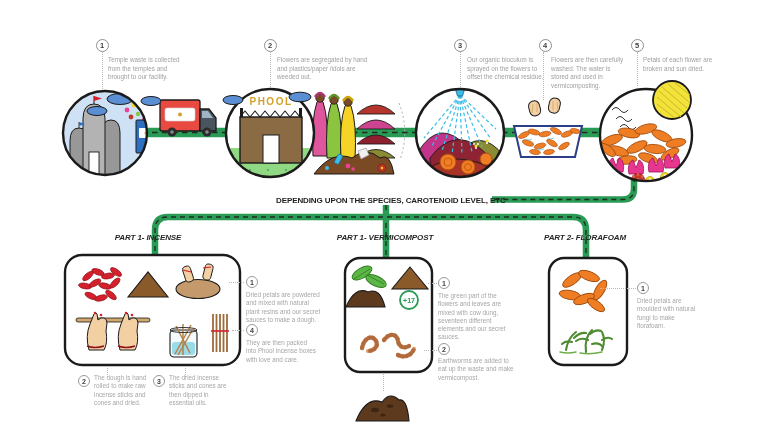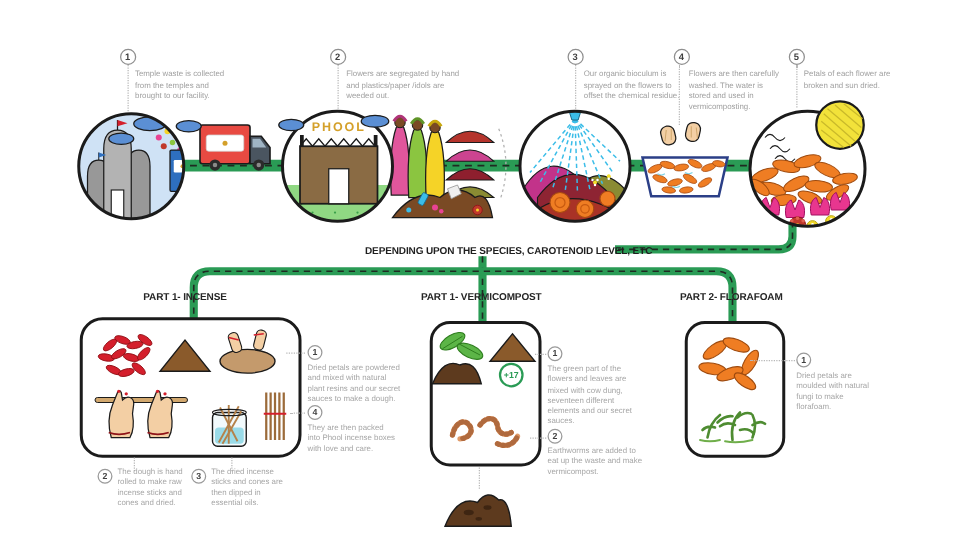--- a/index.html
+++ b/index.html
@@ -8,21 +8,21 @@
   svg{position:absolute;left:0;top:0;}
   .step-num{position:absolute;width:13px;height:13px;border:1.2px solid #8f8f8f;border-radius:50%;
             display:flex;align-items:center;justify-content:center;font-size:7.5px;font-weight:bold;
             color:#3f3f3f;background:#fff;box-sizing:border-box;}
   .ann-num{position:absolute;width:12px;height:12px;border:1.1px solid #9a9a9a;border-radius:50%;
            display:flex;align-items:center;justify-content:center;font-size:7px;font-weight:bold;
            color:#3f3f3f;background:#fff;box-sizing:border-box;}
   .step-text{position:absolute;font-size:6.3px;line-height:1.35;color:#a0a0a0;}
   .ann-text{position:absolute;font-size:6.3px;line-height:1.32;color:#a6a6a6;}
   .part-label{position:absolute;transform:translateX(-50%);font-size:8px;font-weight:bold;
-              color:#262626;white-space:nowrap;letter-spacing:-0.1px;}
+              color:#262626;white-space:nowrap;letter-spacing:-0.1px;font-style:italic;}
   .branch-label{position:absolute;font-size:8px;font-weight:bold;color:#1f1f1f;white-space:nowrap;
                 letter-spacing:-0.1px;}
   .vdot{position:absolute;width:0;border-left:1px dotted #b8b8b8;}
   .hdot{position:absolute;height:0;border-top:1px dotted #b8b8b8;}
 </style>
 </head>
 <body>
 
 <div id="stage">
 
@@ -421,21 +421,21 @@
 <div class="step-num" style="left:630.5px;top:38.5px;">
       <span>5</span>
     </div>
 
 <div class="step-text" style="left:108px;top:56px;width:82px;">Temple waste is collected from the temples and brought to our facility.</div>
 <div class="step-text" style="left:277px;top:56px;width:92px;">Flowers are segregated by hand and plastics/paper /idols are weeded out.</div>
 <div class="step-text" style="left:467px;top:56px;width:80px;">Our organic bioculum is sprayed on the flowers to offset the chemical residue.</div>
 <div class="step-text" style="left:551px;top:56px;width:78px;">Flowers are then carefully washed. The water is stored and used in vermicomposting.</div>
 <div class="step-text" style="left:643px;top:56px;width:72px;">Petals of each flower are broken and sun dried.</div>
 
-<div class="branch-label" style="left:292px;top:196px;">DEPENDING UPON THE SPECIES, CAROTENOID LEVEL, ETC</div>
+<div class="branch-label" style="left:276px;top:196px;">DEPENDING UPON THE SPECIES, CAROTENOID LEVEL, ETC</div>
 <div class="part-label" style="left:148px;top:233px;">PART 1- INCENSE</div>
 <div class="part-label" style="left:385px;top:233px;">PART 1- VERMICOMPOST</div>
 <div class="part-label" style="left:585px;top:233px;">PART 2- FLORAFOAM</div>
 
 <div class="hdot" style="left:229px;top:282px;width:15px;"></div>
 <div class="hdot" style="left:232px;top:330px;width:12px;"></div>
 <div class="vdot" style="left:107px;top:366px;height:11px;"></div>
 <div class="vdot" style="left:185px;top:366px;height:11px;"></div>
 <div class="hdot" style="left:428px;top:283px;width:9px;"></div>
 <div class="hdot" style="left:424px;top:350px;width:13px;"></div>

